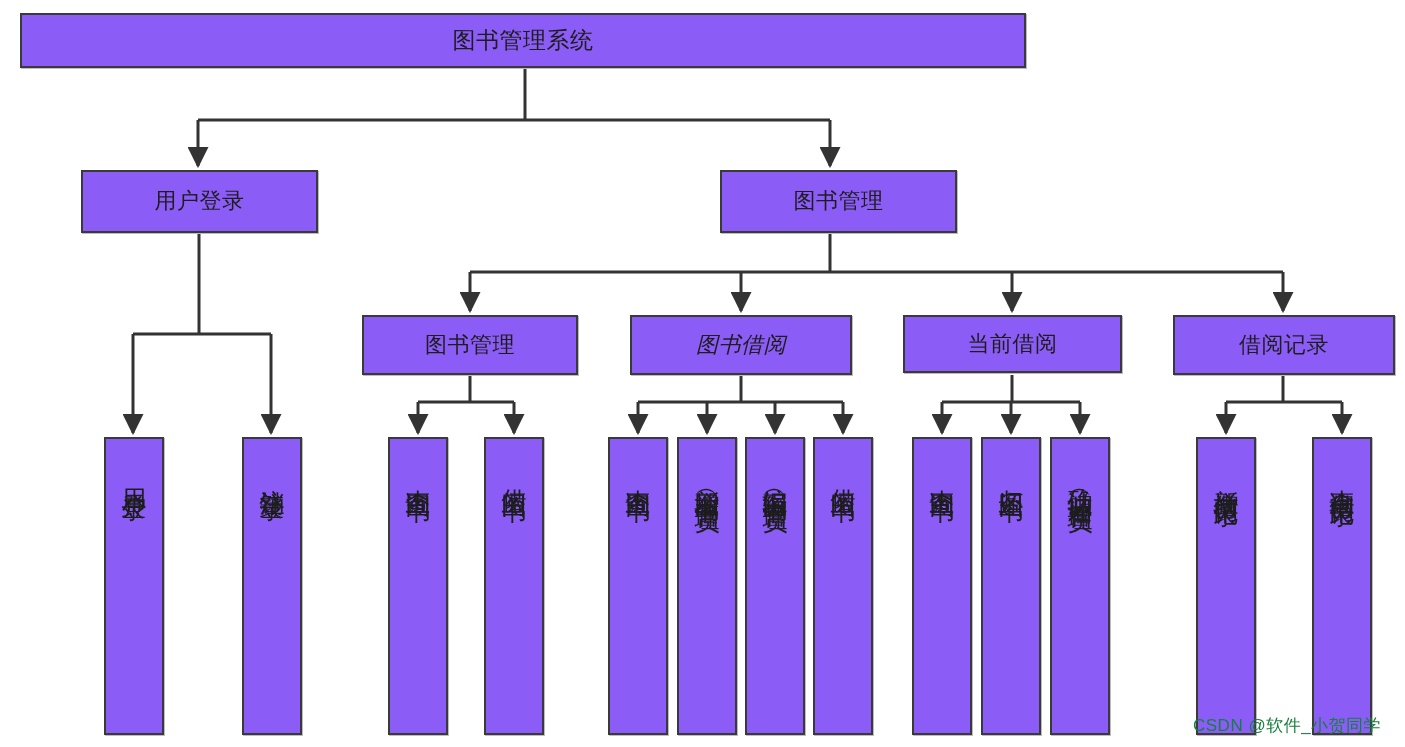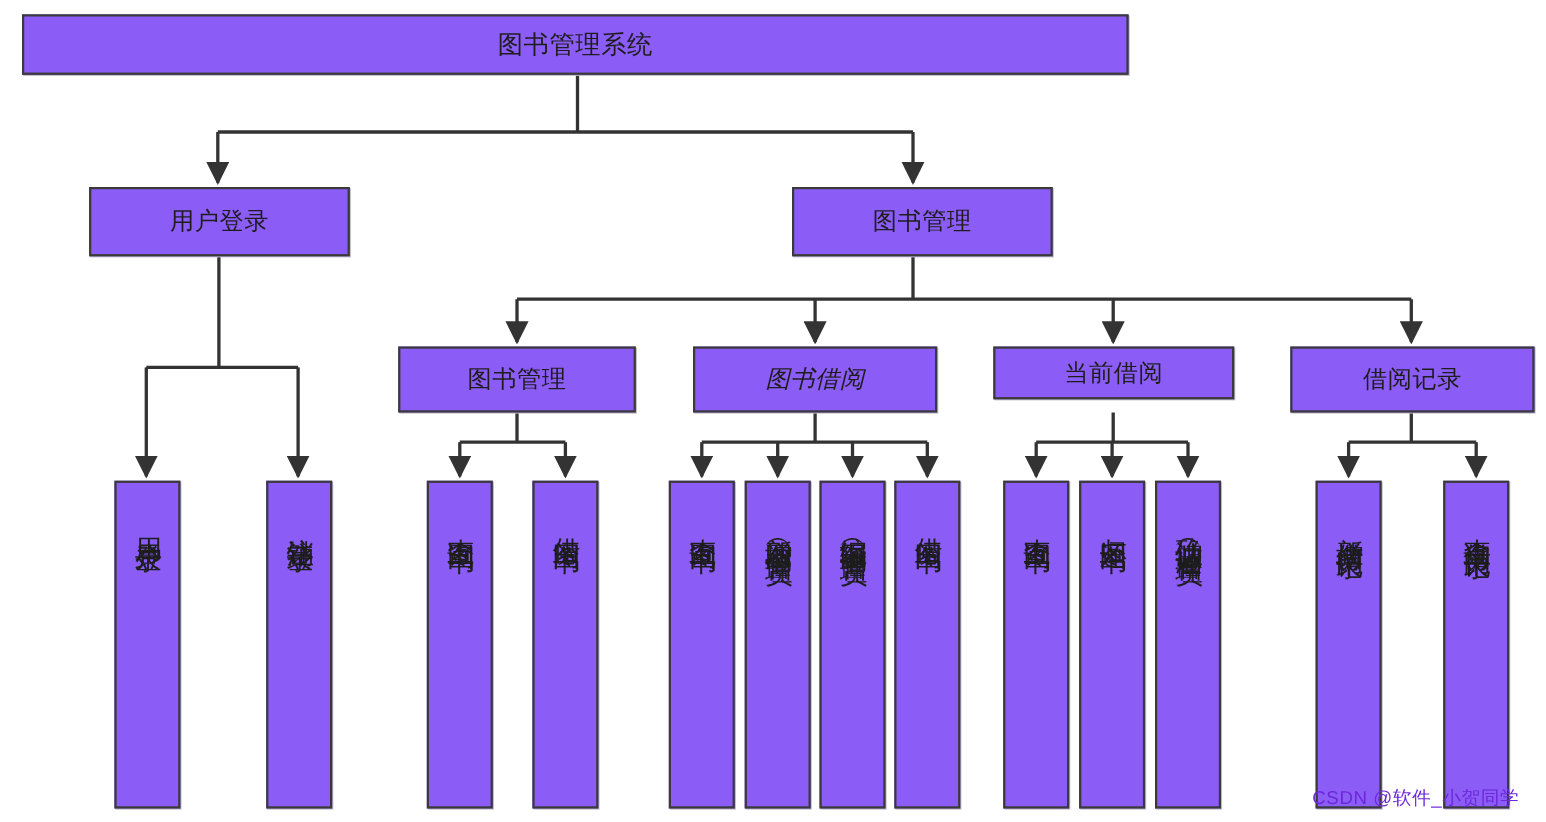--- a/index.html
+++ b/index.html
@@ -58,21 +58,21 @@
     line-height: 1;
   }
   .node.root .label {
     font-size: 23px;
   }
   #watermark {
     position: absolute;
     left: 1193px;
     top: 714px;
     font-size: 17px;
-    color: #6d28d9;
+    color: #15803d;
     white-space: nowrap;
     letter-spacing: 0.5px;
   }
 </style>
 </head>
 <body>
 
 <div id="diagram-canvas">
 
   <svg id="edges-layer" viewBox="0 0 1405 747" width="1405" height="747">
@@ -135,21 +135,21 @@
   <div class="node horizontal" style="left:720px; top:170px; width:237px; height:63px;">
     <span class="label">图书管理</span>
   </div>
 
   <div class="node horizontal" style="left:362px; top:315px; width:216px; height:60px;">
     <span class="label">图书管理</span>
   </div>
   <div class="node horizontal" style="left:630px; top:315px; width:222px; height:60px;font-style:italic;">
     <span class="label">图书借阅</span>
   </div>
-  <div class="node horizontal" style="left:903px; top:315px; width:219px; height:48px;">
+  <div class="node horizontal" style="left:903px; top:315px; width:219px; height:58px;">
     <span class="label">当前借阅</span>
   </div>
   <div class="node horizontal" style="left:1173px; top:315px; width:222px; height:60px;">
     <span class="label">借阅记录</span>
   </div>
 
   <div class="node vertical" style="left:104px; top:437px; width:60px; height:298px;">
     <span class="label">用户登录</span>
   </div>
   <div class="node vertical" style="left:242px; top:437px; width:60px; height:298px;">

